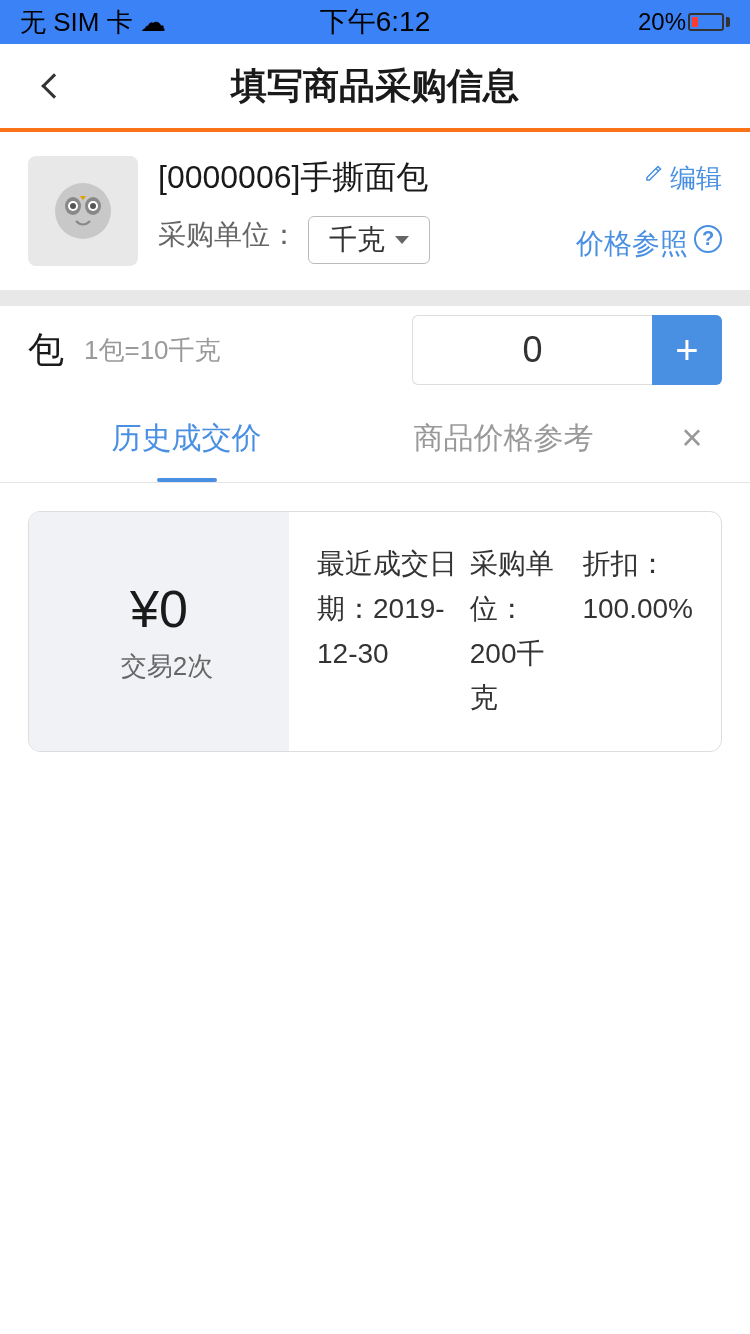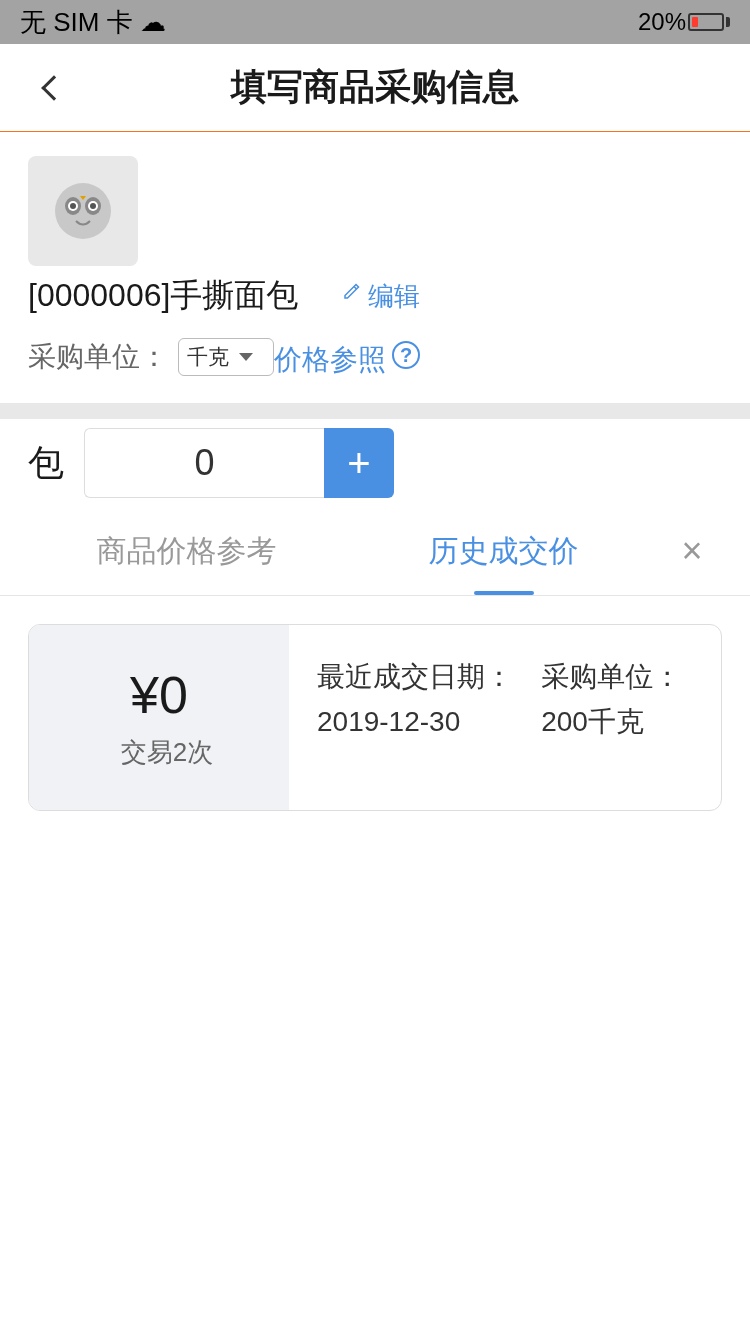--- a/index.html
+++ b/index.html
@@ -8,21 +8,21 @@
       width: 750px;
       min-height: 1334px;
       font-family: -apple-system, "PingFang SC", "Helvetica Neue", Arial, sans-serif;
       background: #f0f0f0;
       overflow-x: hidden;
     }
 
     
     .status-bar {
       height: 44px;
-      background: #a3a3a3;
+      background: #3b82f6;
       display: flex;
       align-items: center;
       justify-content: space-between;
       padding: 12px 20px;
       font-size: 28px;
     }
     .status-left {
       font-size: 26px;
       font-weight: 500;
       color: #000;
@@ -71,21 +71,21 @@
     }
 
     
     .nav-header {
       height: 88px;
       background: #fff;
       display: flex;
       align-items: center;
       justify-content: center;
       position: relative;
-      border-bottom: 1px solid #f97316;
+      border-bottom: 4px solid #f97316;
     }
     .nav-back {
       position: absolute;
       left: 20px;
       width: 60px;
       height: 60px;
       display: flex;
       align-items: center;
       justify-content: center;
       cursor: pointer;
@@ -104,22 +104,21 @@
       color: #1a1a1a;
     }
 
     
     .product-section {
       background: #fff;
       margin-top: 0;
       padding: 24px 28px;
       display: flex;
       align-items: flex-start;
-      gap: 8px;
-      flex-direction: column;
+      gap: 20px;
     }
     .product-image {
       width: 110px;
       height: 110px;
       background: #e8e8e8;
       border-radius: 8px;
       display: flex;
       align-items: center;
       justify-content: center;
       flex-shrink: 0;
@@ -167,22 +166,22 @@
       align-items: flex-start;
       gap: 10px;
     }
     .unit-label {
       font-size: 28px;
       color: #666;
     }
     .unit-select {
       border: 1px solid #bbb;
       border-radius: 6px;
-      padding: 4px 20px 4px 8px;
-      font-size: 21px;
+      padding: 4px 20px 4px 20px;
+      font-size: 28px;
       color: #333;
       background: #fff;
       cursor: pointer;
       display: flex;
       align-items: center;
       gap: 6px;
       position: relative;
     }
     .unit-select-arrow {
       width: 0;
@@ -371,20 +370,21 @@
     .bottom-space {
       height: 600px;
       background: #fff;
     }
   </style>
 </head>
 <body>
 
 <div class="status-bar">
   <span class="status-left">无 SIM 卡 ☁</span>
+  <span class="status-center">下午6:12</span>
   <div class="status-right">
     <span>20%</span>
     <div class="battery-icon">
       <div class="battery-body">
         <div class="battery-fill"></div>
       </div>
       <div class="battery-tip"></div>
     </div>
   </div>
 </div>
@@ -437,36 +437,37 @@
         <div class="price-ref-icon">?</div>
       </div>
     </div>
   </div>
 </div>
 
 <div class="divider"></div>
 
 <div class="quantity-row">
   <span class="quantity-unit-label">包</span>
+  <span class="quantity-unit-desc">1包=10千克</span>
   <div class="quantity-input-group">
     <input class="quantity-input" type="text" value="0" style="">
     <div class="quantity-plus">
       <span>+</span>
     </div>
   </div>
 </div>
 
 <div class="tabs-container">
   <div class="tabs-header">
-    <div class="tab-item">
-      <span>商品价格参考</span>
-    </div>
     <div class="tab-item active">
       <span>历史成交价</span>
       <div class="tab-underline"></div>
+    </div>
+    <div class="tab-item">
+      <span>商品价格参考</span>
     </div>
     <div class="tab-close">
       <span class="close-x">×</span>
     </div>
   </div>
 
   <div class="tab-content">
     <div class="history-card">
       <div class="history-left">
         <div class="history-price">
@@ -474,18 +475,21 @@
         </div>
         <div class="history-trades">交易2次</div>
       </div>
       <div class="history-right">
         <div class="history-detail-row">
           <span>最近成交日期：</span><span>2019-12-30</span>
         </div>
         <div class="history-detail-row">
           <span>采购单位：</span><span>200千克</span>
         </div>
+        <div class="history-detail-row">
+          <span>折扣：</span><span>100.00%</span>
+        </div>
       </div>
     </div>
   </div>
 </div>
 
 <div class="bottom-space"></div>
 
 </body></html>

